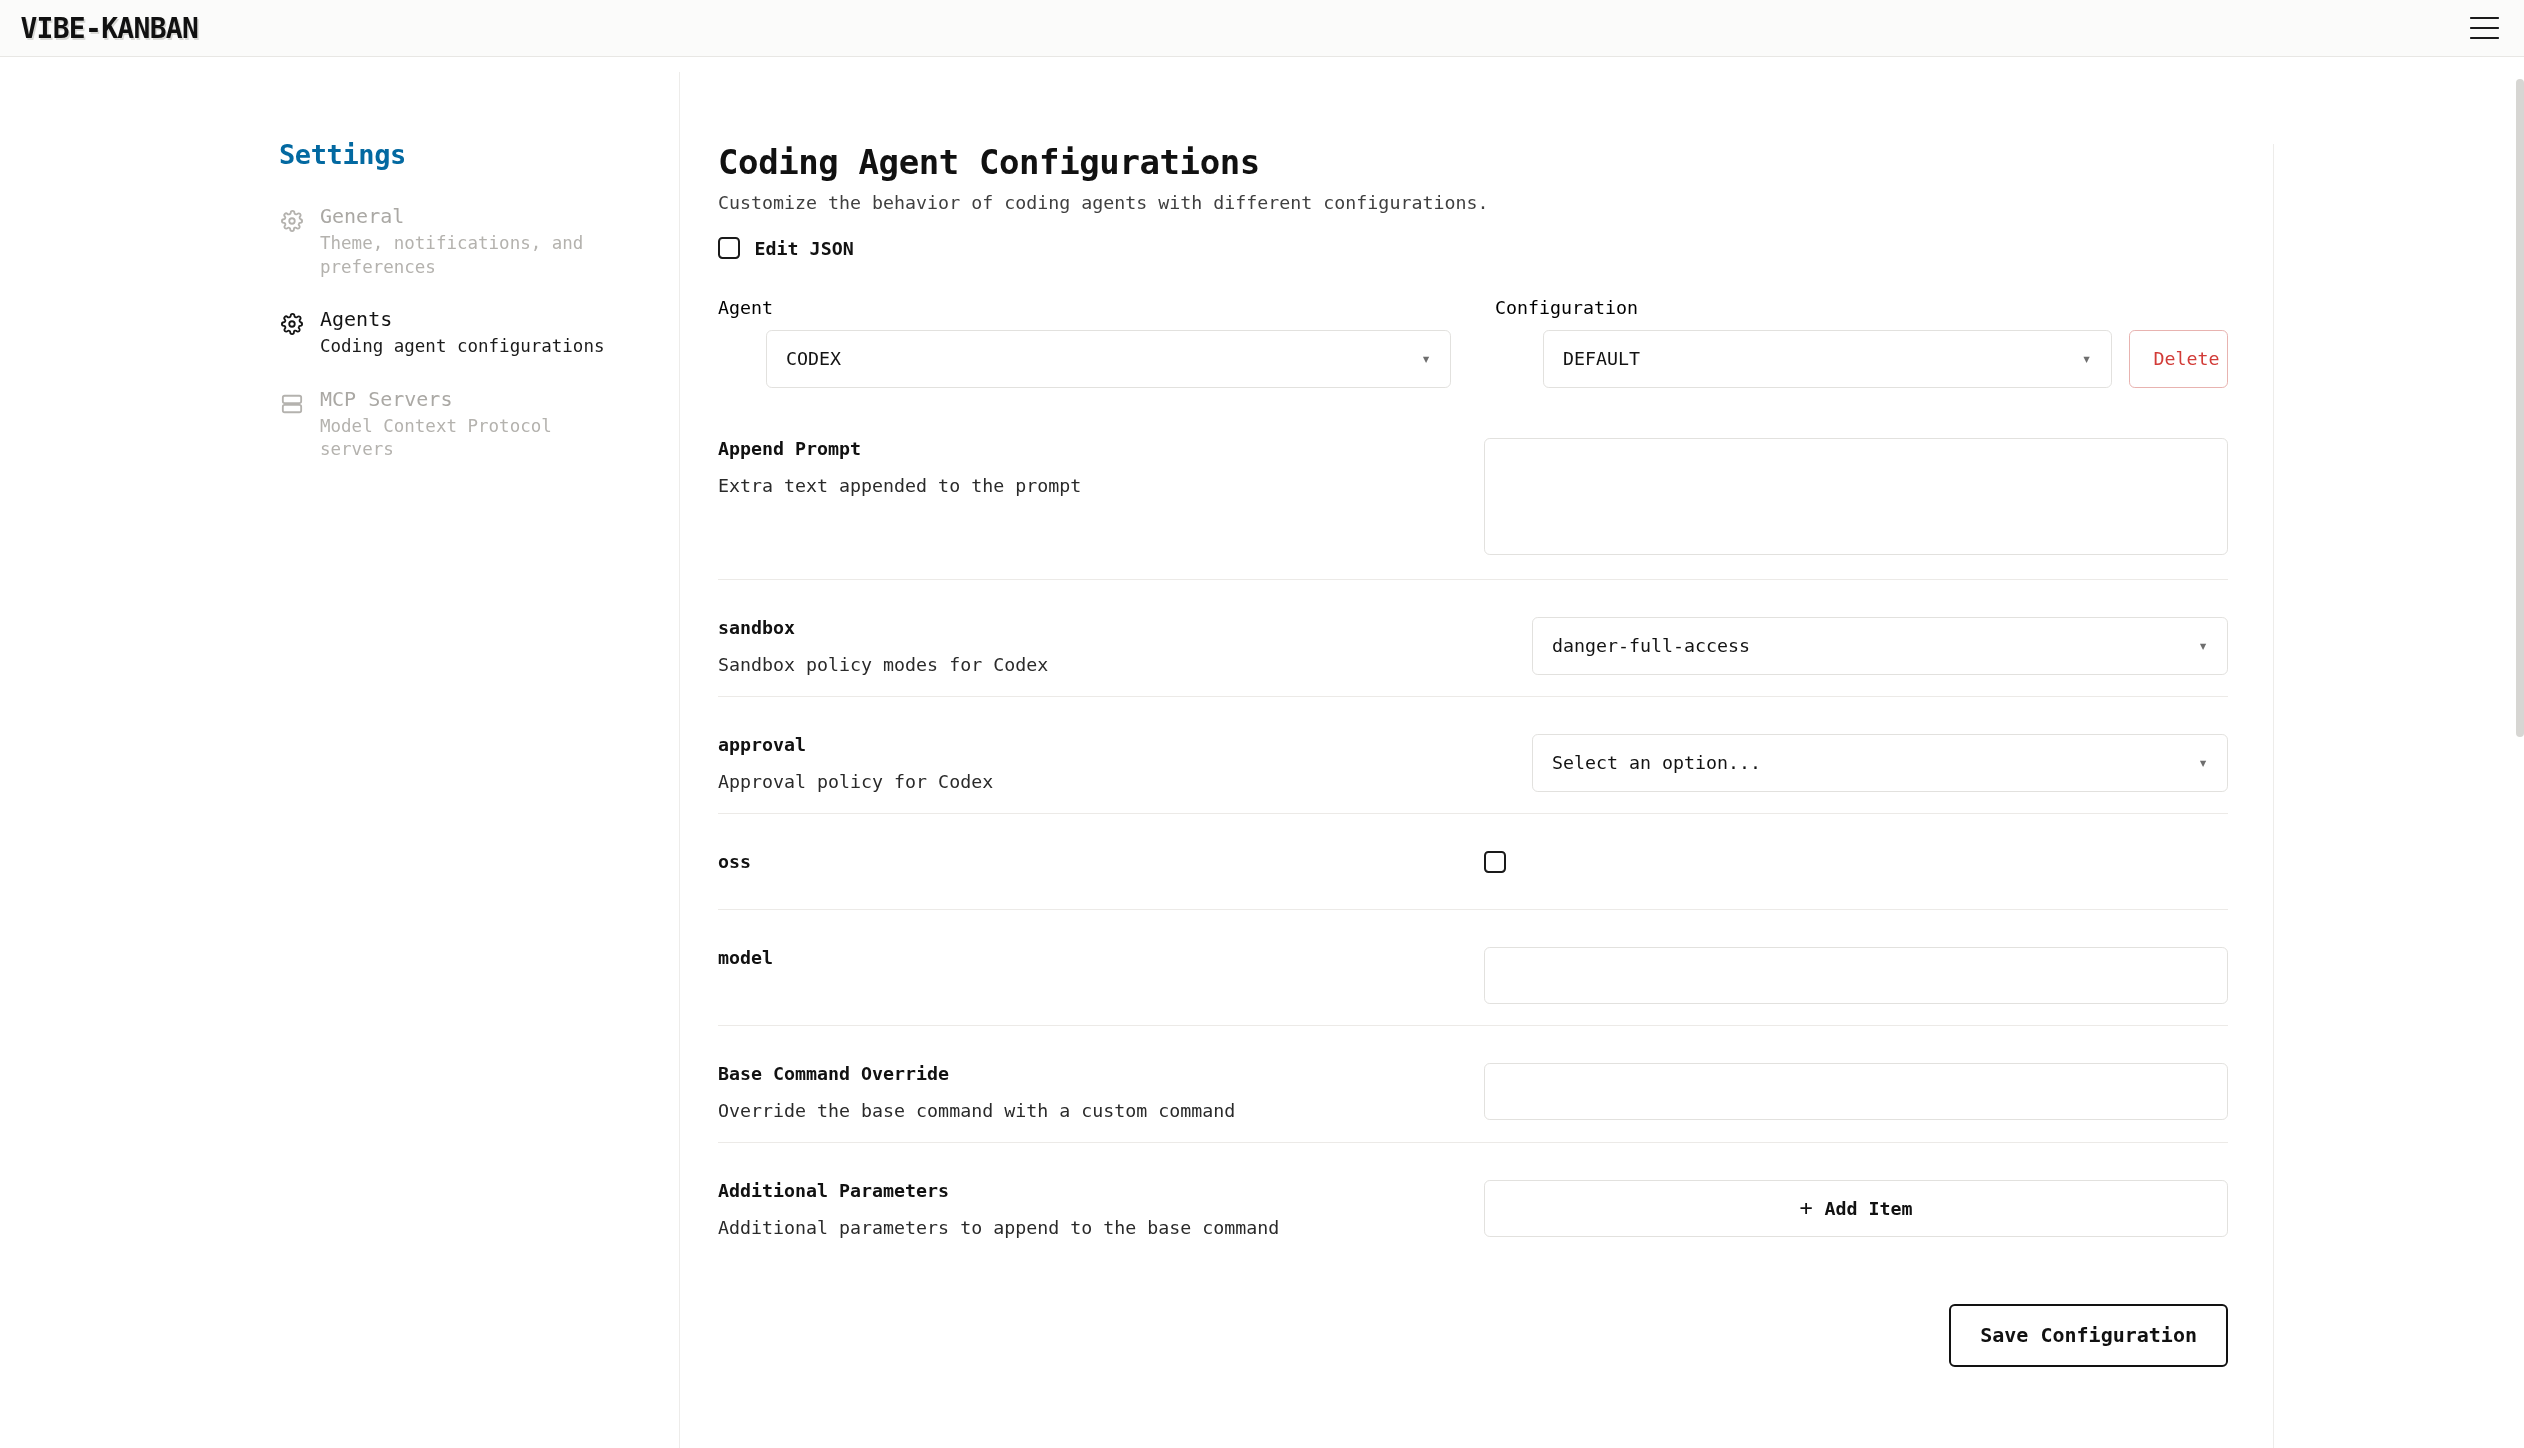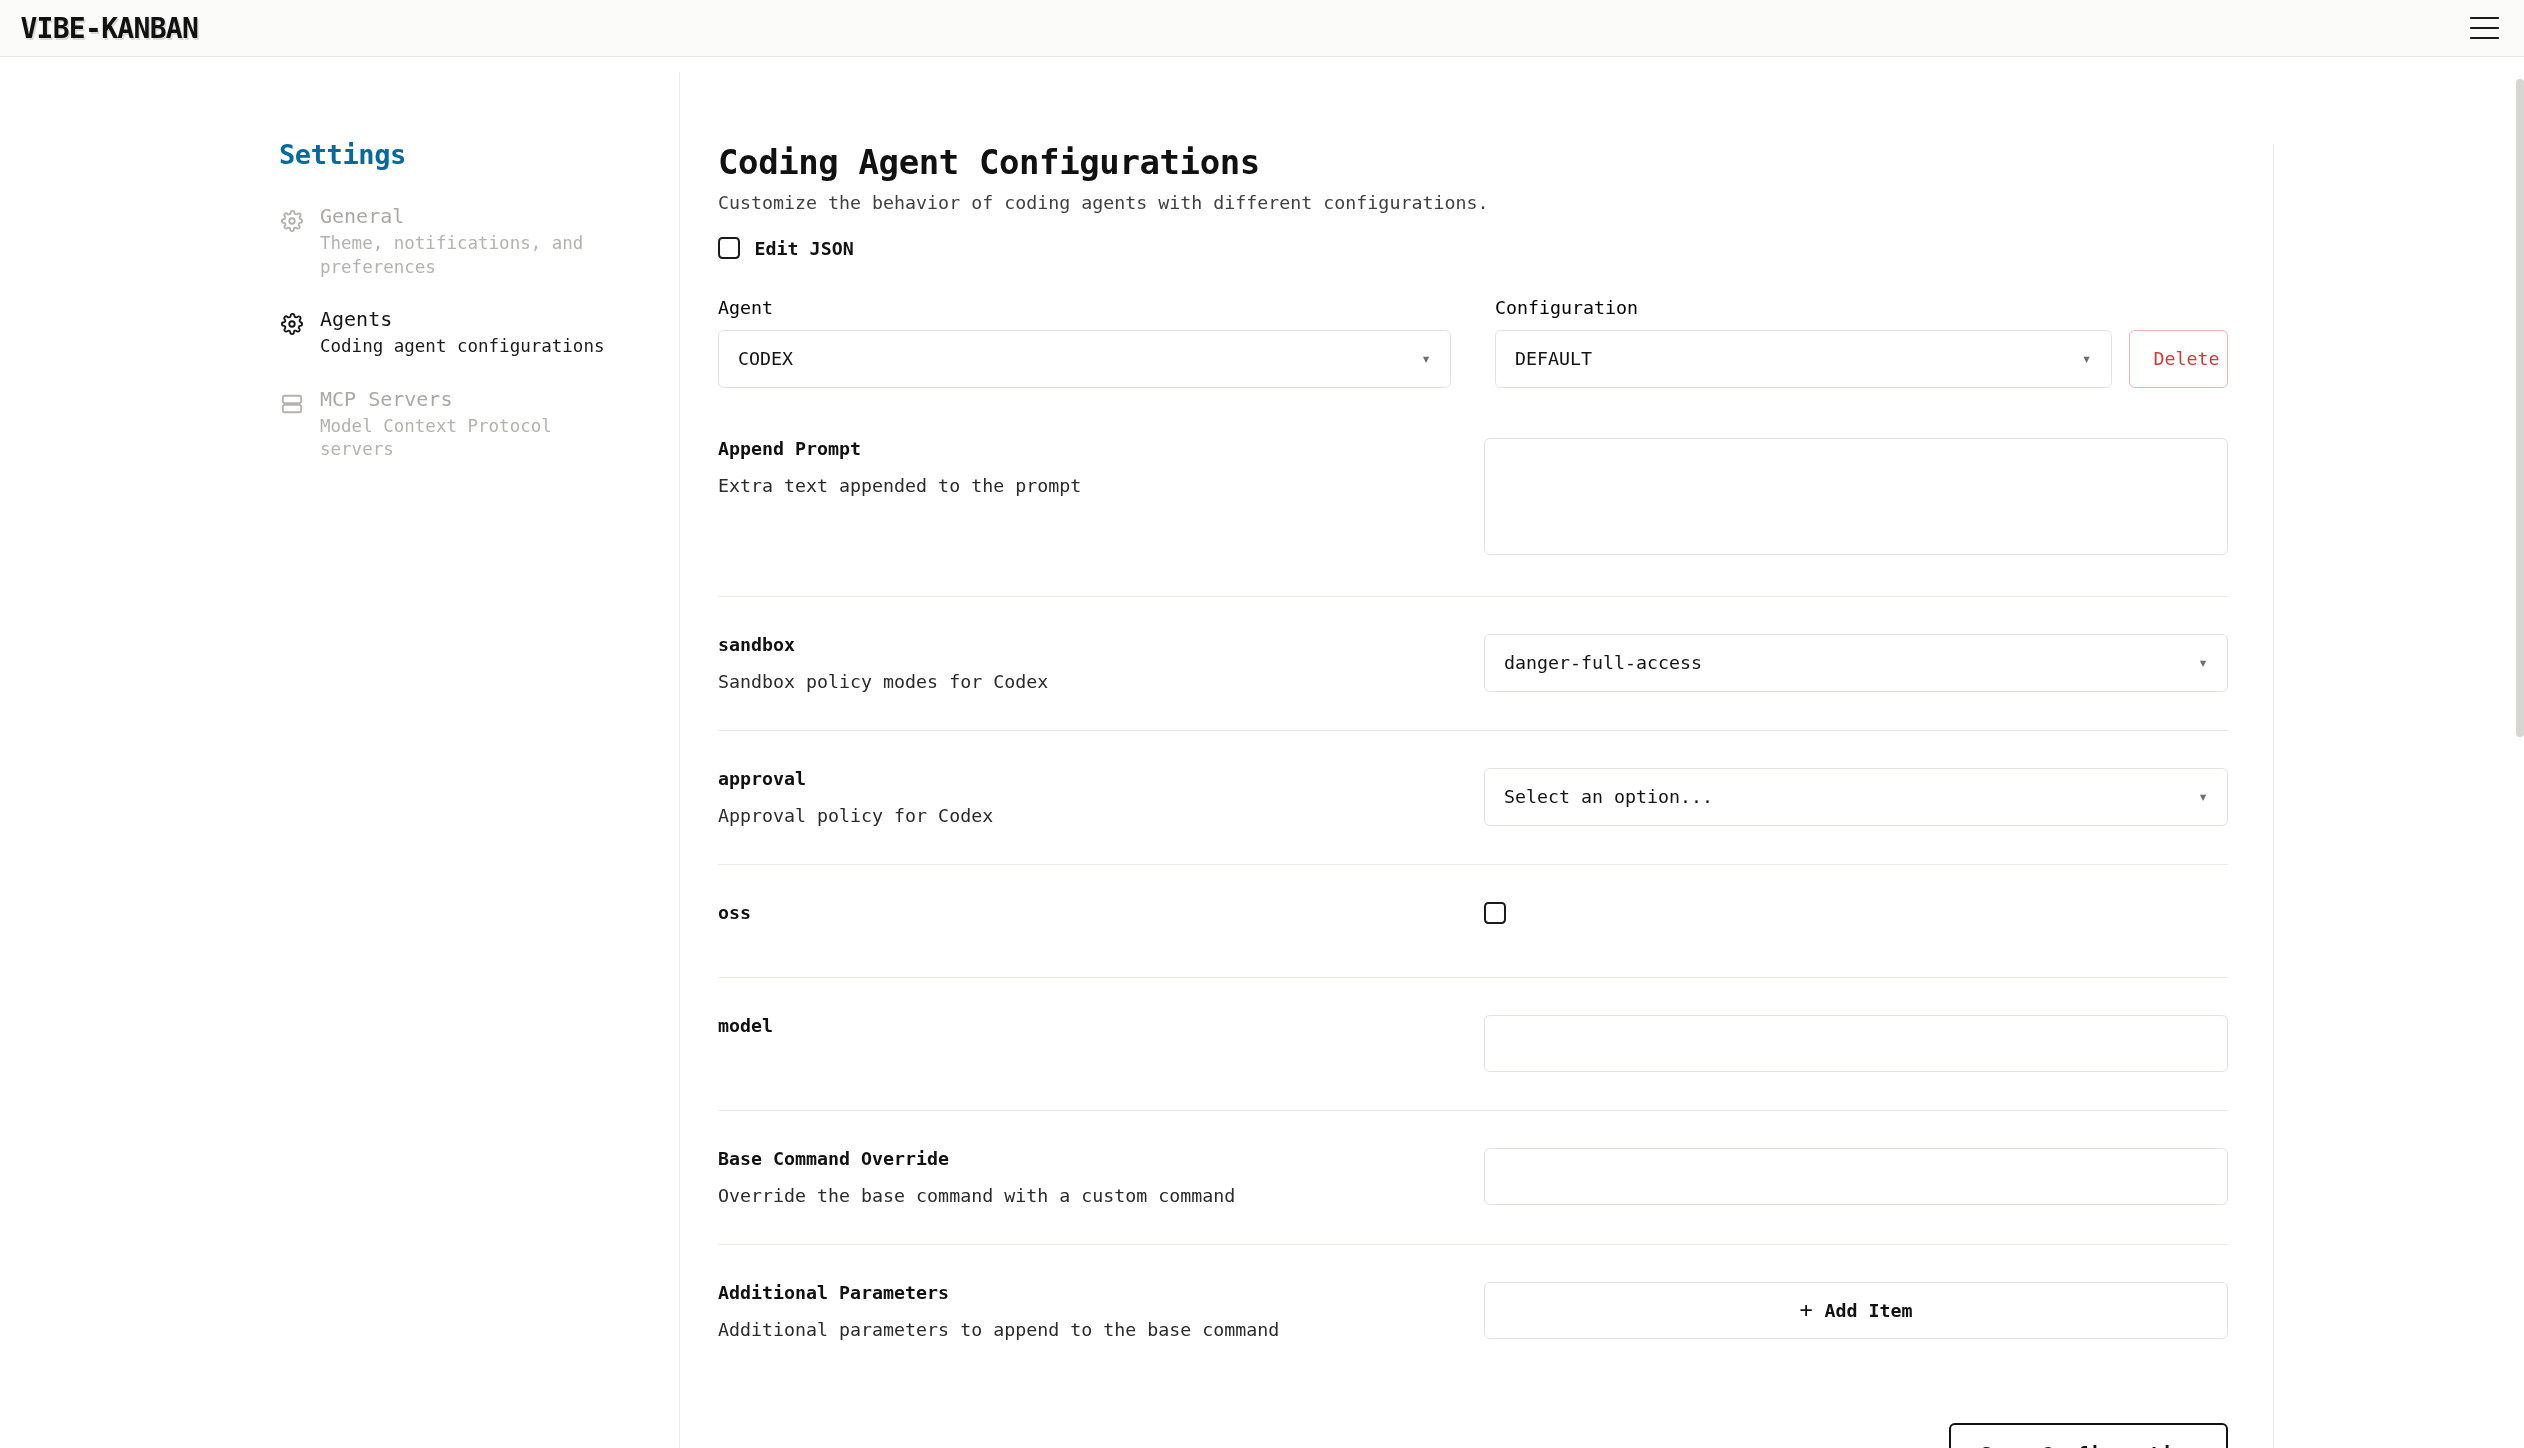--- a/index.html
+++ b/index.html
@@ -141,41 +141,42 @@
   .select {
     height: 58px;
     border: 1.5px solid #e2e1de;
     border-radius: 5.8px;
     background: #ffffff;
     display: flex; align-items: center; justify-content: space-between;
     padding: 0 19px;
     font-size: 18.3px;
     color: #131313;
     cursor: pointer;
+    margin-left: 48px;
   }
   .select .chev { color: #6e6e6e; font-size: 16px; }
   .row-flex { display: flex; gap: 17.5px; align-items: flex-end; }
   .btn-delete {
     height: 58px;
     min-width: 99px;
     border: 1.5px solid #e8b3b0;
     border-radius: 5.8px;
     background: #ffffff;
     color: #d23b37;
     font-size: 18.3px;
     font-family: "DejaVu Sans Mono", monospace;
     display: flex; align-items: center; justify-content: center;
     cursor: pointer;
     padding-left: 16px;
   }
 
   
   .setting-row {
     display: flex;
-    padding: 37px 0 38px 0;
+    padding: 37px 0 21px 0;
     border-bottom: 1.5px solid #eceae7;
     align-items: flex-start;
   }
   .setting-row.no-border { border-bottom: none; }
   .setting-left { width: 766px; padding-right: 29px; }
   .setting-name {
     font-size: 18.3px; font-weight: 700; color: #111111;
     margin-bottom: 16px;
   }
   .setting-desc {

